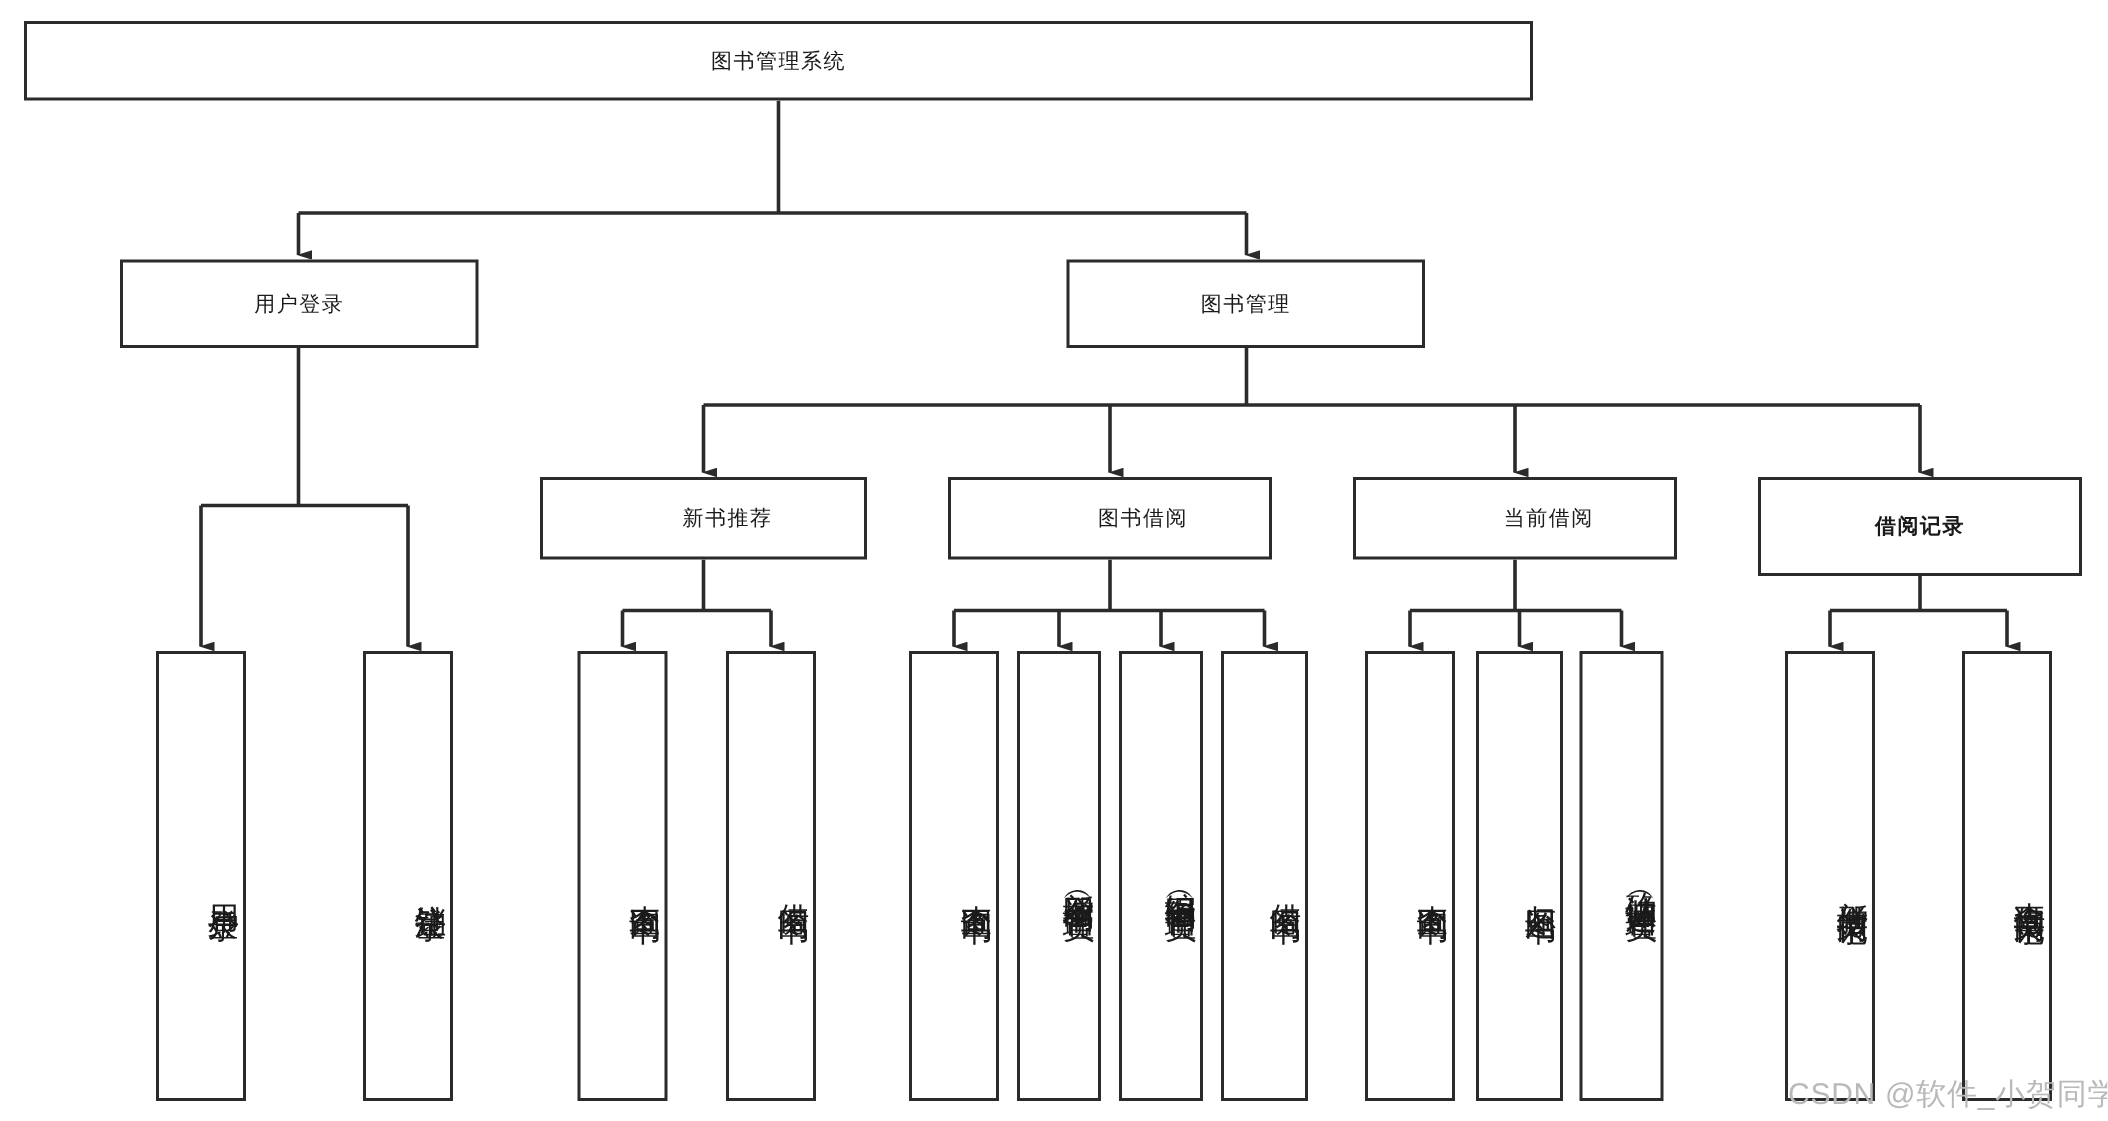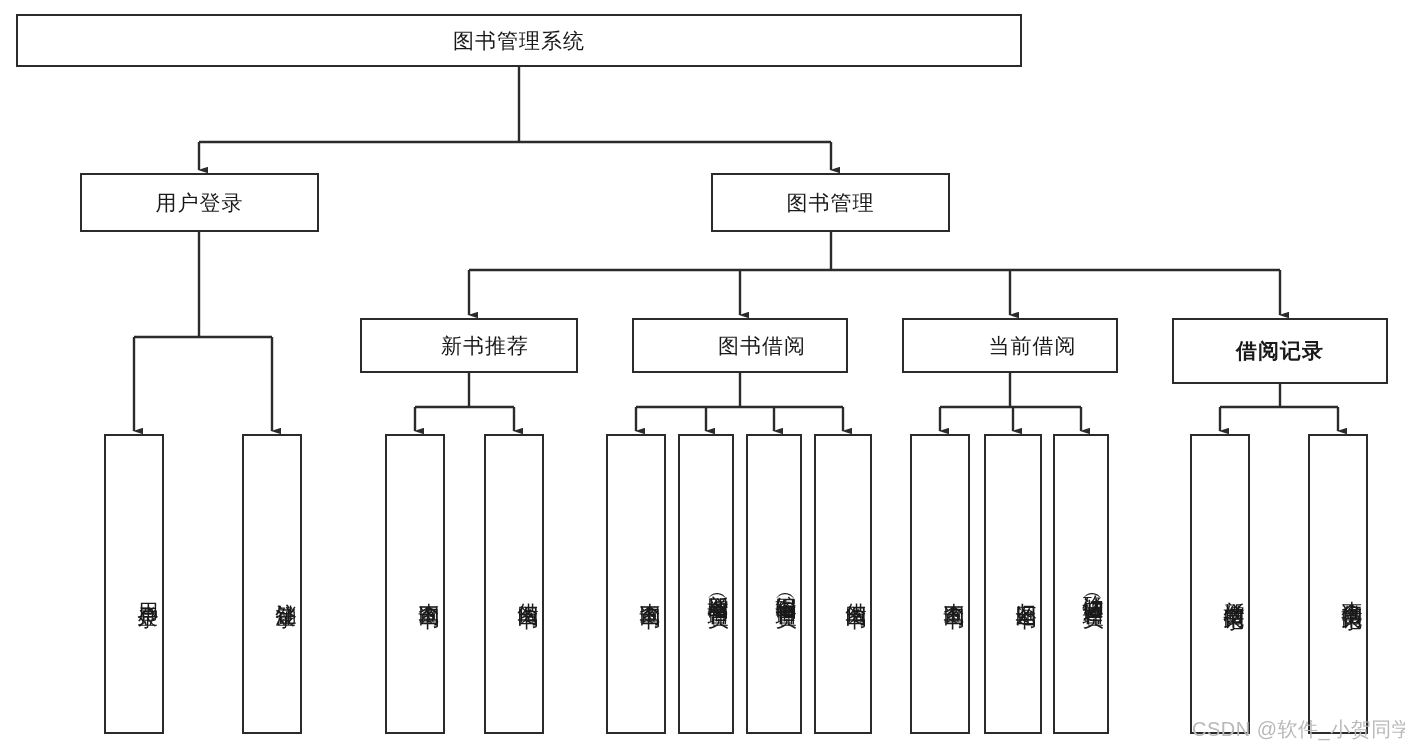--- a/index.html
+++ b/index.html
@@ -28,21 +28,21 @@
     position: absolute;
     box-sizing: border-box;
     border: 2px solid #2b2b2b;
     background: #ffffff;
     display: flex;
     align-items: center;
     justify-content: center;
     color: #1a1a1a;
   }
   .node-h {
-    font-size: 21px;
+    font-size: 14px;
     letter-spacing: 1px;
     line-height: 1.1;
     white-space: nowrap;
   }
   .node-v {
     writing-mode: vertical-rl;
     text-orientation: upright;
     font-size: 21px;
     line-height: 1.35;
     letter-spacing: 2px;

